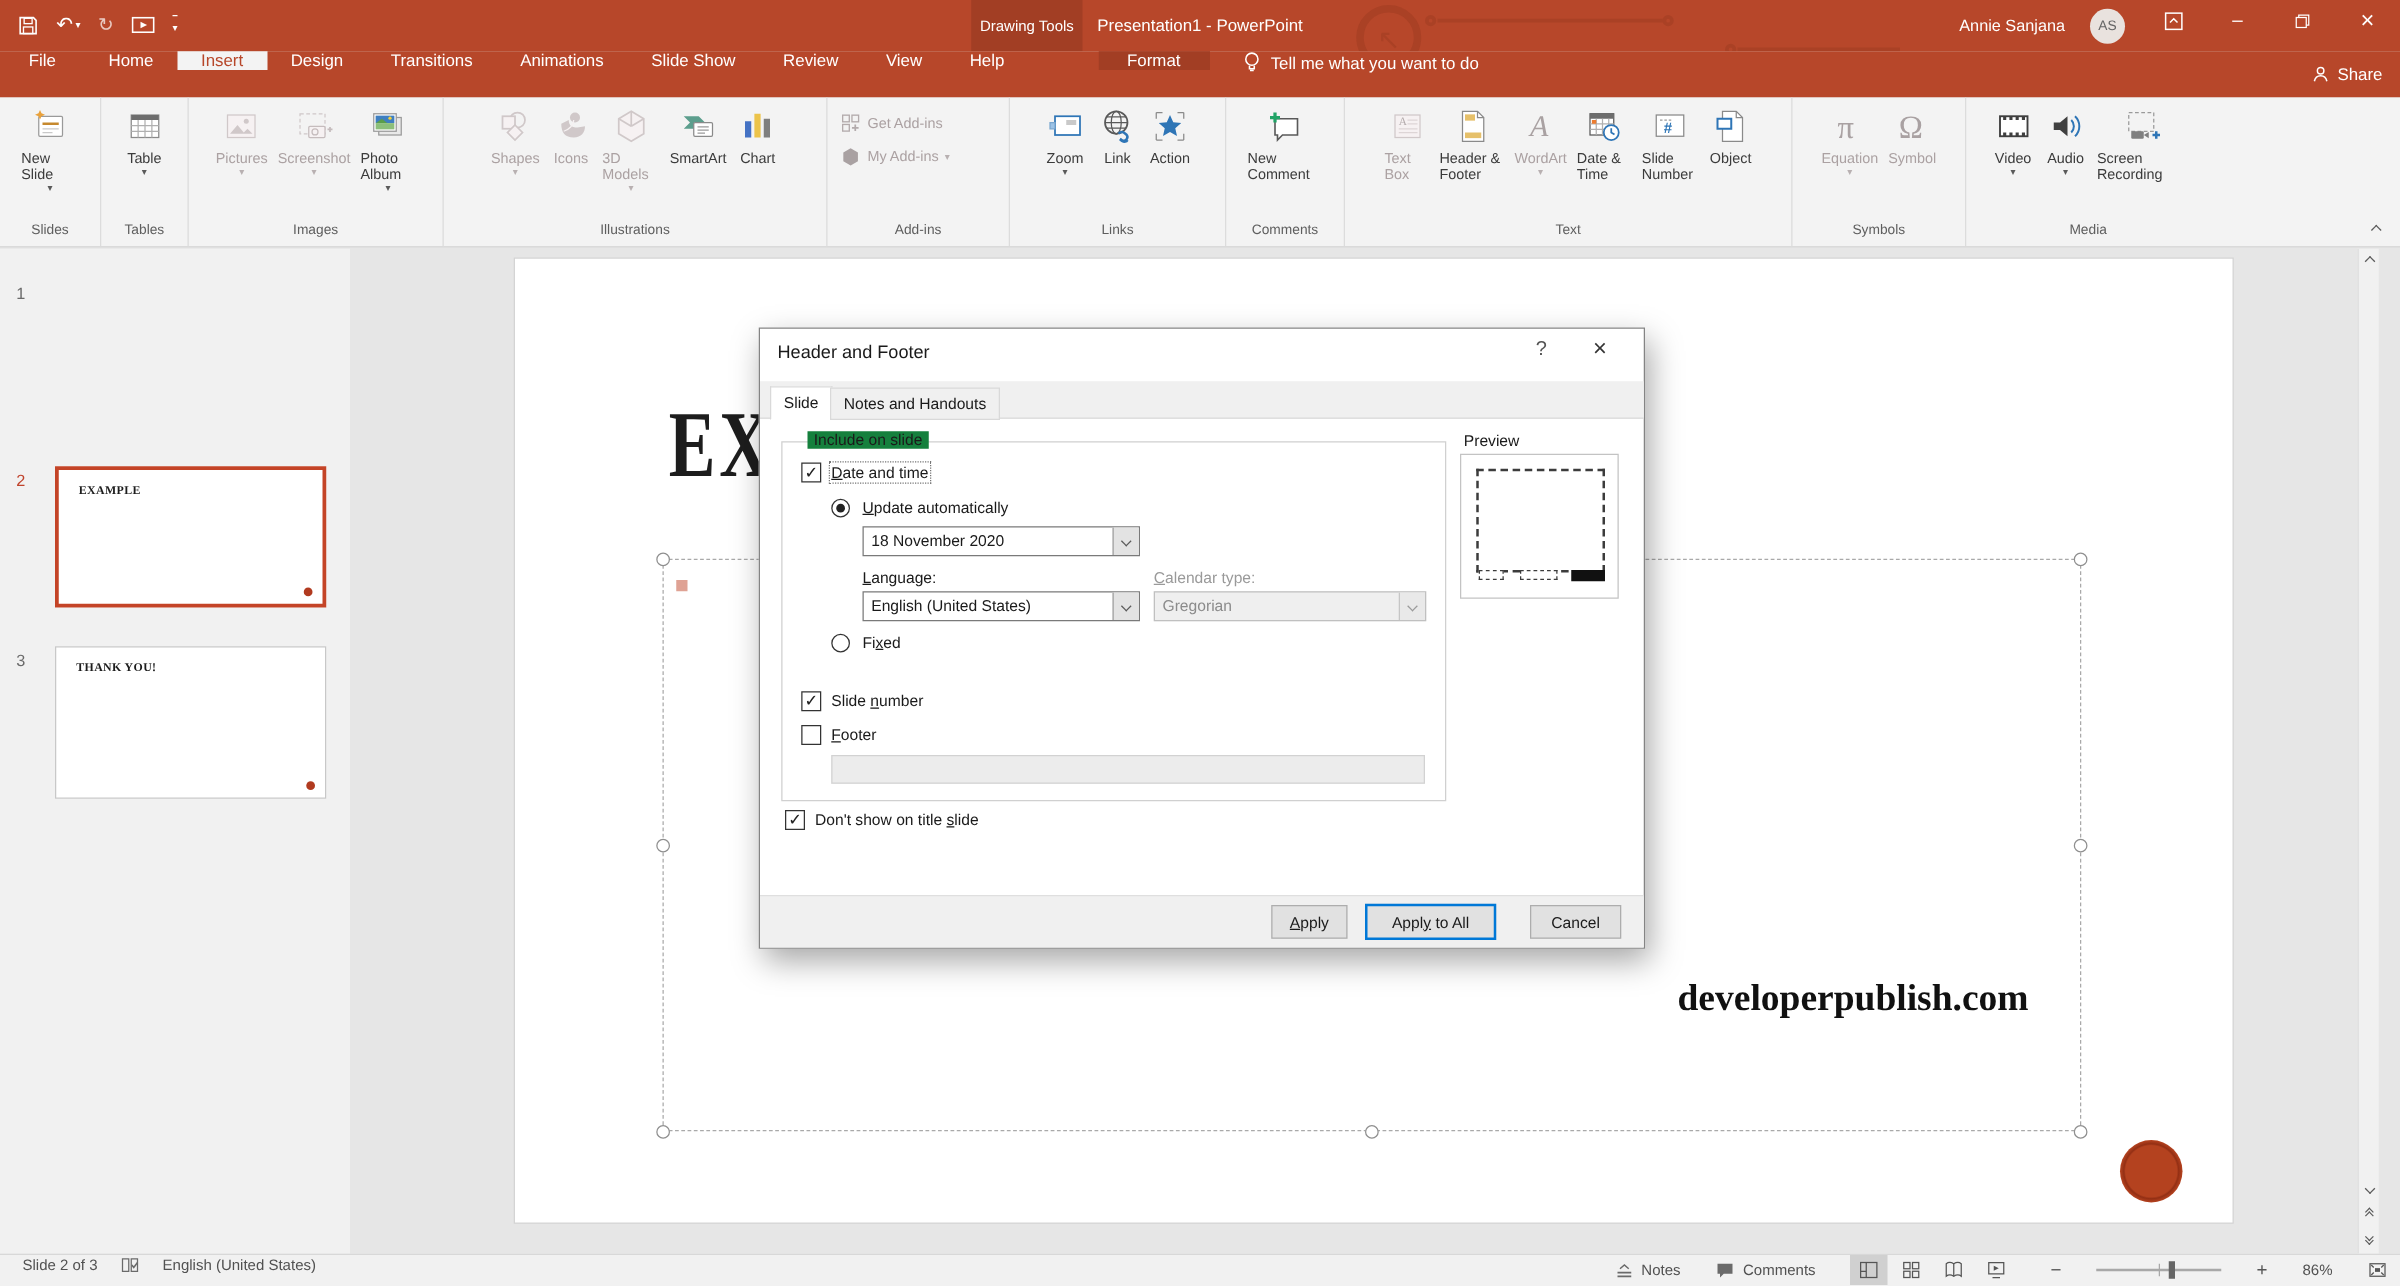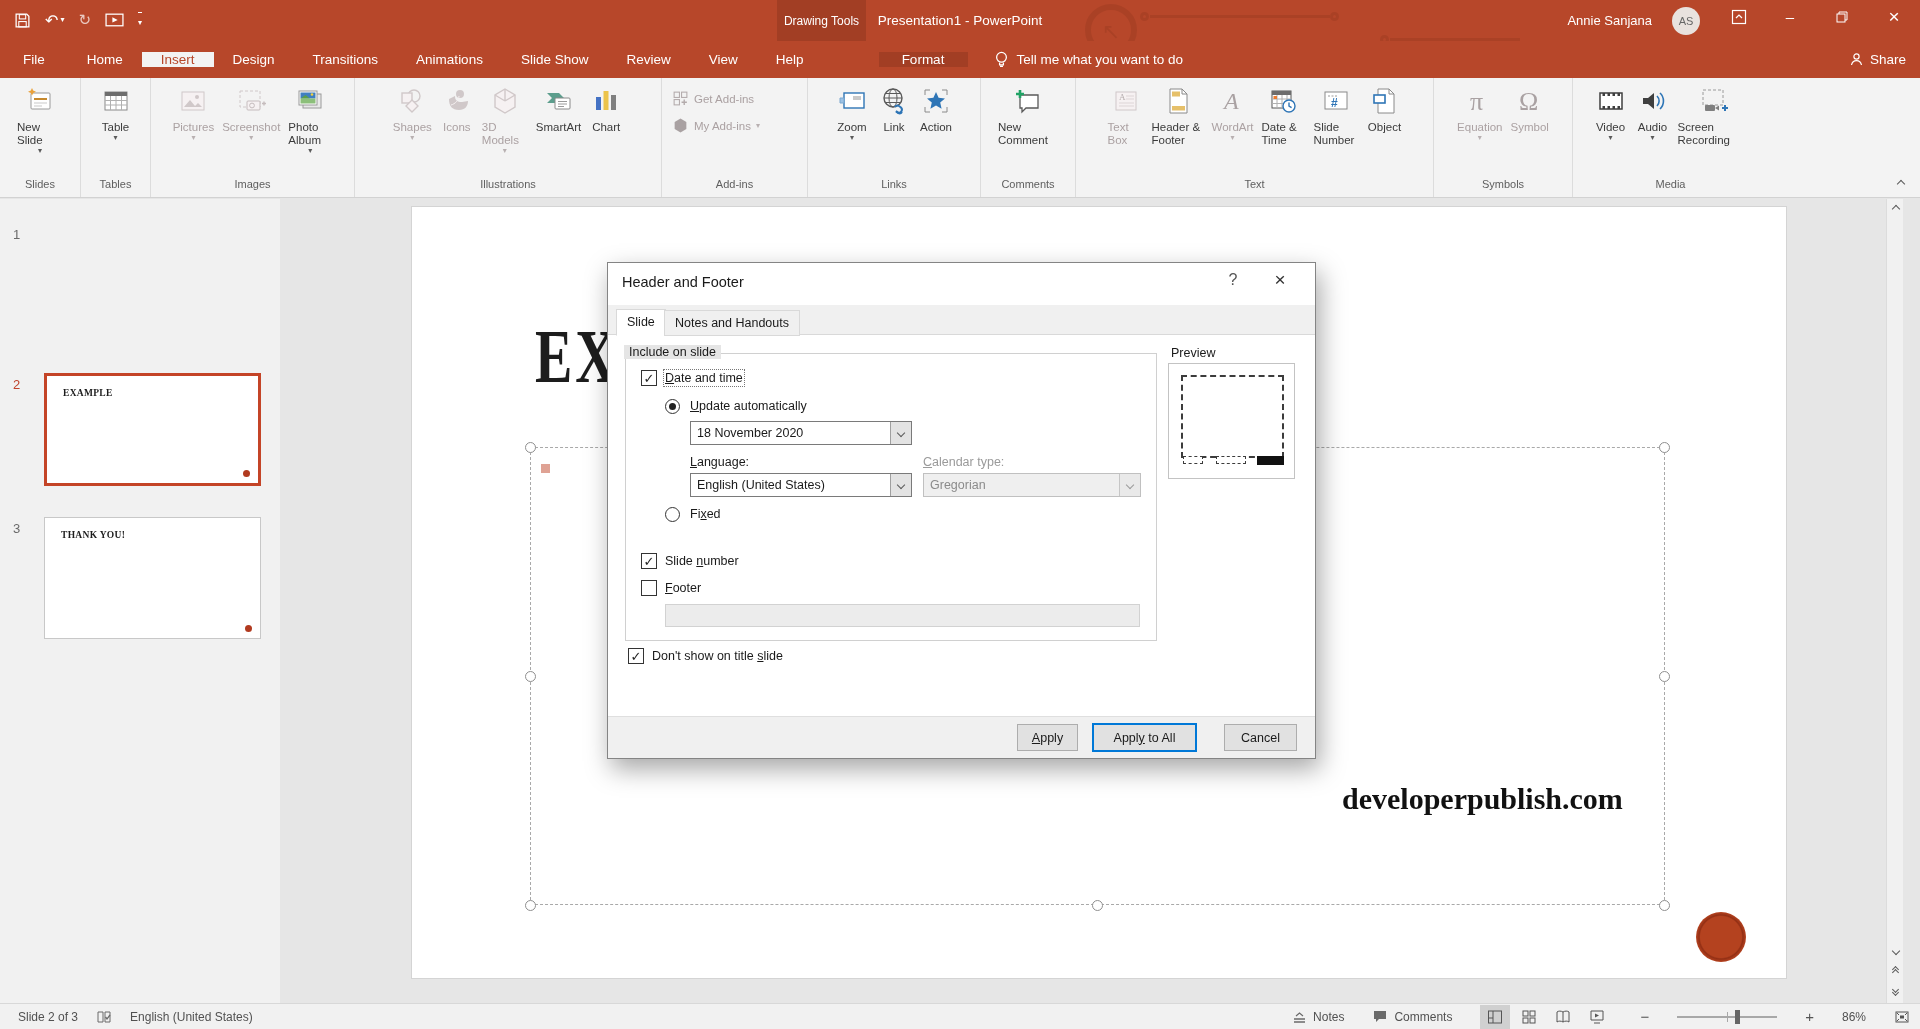--- a/index.html
+++ b/index.html
@@ -18,21 +18,21 @@
   .qat .qbtn{display:flex;align-items:center;gap:2px;cursor:pointer}
   .win-title{position:absolute;left:0;right:0;top:0;height:41px;display:flex;align-items:center;justify-content:center;font-size:13.5px;pointer-events:none}
   .ctx-top{position:absolute;left:777px;top:0;width:89px;height:41px;background:#A23E24;display:flex;align-items:center;justify-content:center;font-size:12px}
   .user-area{position:absolute;right:220px;top:0;height:41px;display:flex;align-items:center;gap:20px}
   .avatar{width:28px;height:28px;border-radius:50%;background:#e9e2de;color:#666;font-size:11px;display:flex;align-items:center;justify-content:center}
   .winctl{position:absolute;right:0;top:0;height:33px;display:flex}
   .winctl>div{width:52px;height:33px;display:flex;align-items:center;justify-content:center;font-size:15px;cursor:pointer}
   .ribbon-opts{position:absolute;right:168px;top:6px;width:26px;height:22px;display:flex;align-items:center;justify-content:center;cursor:pointer}
 
   
-  .tabbar{position:absolute;left:0;top:41px;width:1920px;height:37px;background:#B7472A;display:flex;align-items:center;color:#fff}
+  .tabbar{position:absolute;left:0;top:41px;width:1920px;height:37px;background:#B7472A;display:flex;align-items:flex-start;color:#fff}
   .tab{padding:0 19px;display:flex;align-items:center;font-size:13.5px;cursor:pointer}
   .tab.active{background:#f3f3f3;color:#B7472A}
   .tab.ctx{background:#A23E24;margin-left:167px;width:89px;justify-content:center}
   .tellme{display:flex;align-items:center;gap:8px;margin-left:26px;font-size:13.5px;cursor:pointer}
   .share{position:absolute;right:14px;top:0;height:37px;display:flex;align-items:center;gap:6px;font-size:13.5px;cursor:pointer}
 
   
   .ribbon{position:absolute;left:0;top:78px;width:1920px;height:120px;background:#f3f3f3;border-bottom:1px solid #d2d2d2;display:flex}
   .rgroup{height:100%;border-right:1px solid #dcdcdc;display:flex;flex-direction:column;position:relative;flex:none}
   .rbtns{flex:1;display:flex;align-items:flex-start;justify-content:center;padding-top:4px}
@@ -81,21 +81,21 @@
 
   
   .dialog{position:absolute;left:607px;top:262px;width:709px;height:497px;background:#fff;border:1px solid #848484;box-shadow:4px 10px 24px rgba(0,0,0,.35);font-size:12.5px;color:#1a1a1a}
   .dtitle{position:absolute;left:14px;top:11px;font-size:14.5px}
   .dhelp{position:absolute;left:610px;top:8px;width:30px;height:24px;text-align:center;font-size:16px;color:#555;cursor:pointer}
   .dclose{position:absolute;left:648px;top:2px;width:48px;height:30px;display:flex;align-items:center;justify-content:center;font-size:19px;color:#333;cursor:pointer}
   .dtabs{position:absolute;left:0;top:42px;width:707px;height:30px;background:#f0f0f0;border-bottom:1px solid #d9d9d9}
   .dtab{position:absolute;top:5px;height:26px;padding:0 10px;line-height:24px;background:#f0f0f0;border:1px solid #d9d9d9;cursor:pointer}
   .dtab.active{background:#fff;border-bottom:1px solid #fff;height:27px;top:4px}
   .gbox{position:absolute;left:17px;top:90px;width:532px;height:288px;border:1px solid #d0d0d0}
-  .glabel{position:absolute;left:16px;top:82px;background:#e5e5e5;padding:0 5px;color:#1a1a1a}
+  .glabel{position:absolute;left:38px;top:82px;background:#15803d;padding:0 5px;color:#1a1a1a}
   .cb{position:absolute;width:16px;height:16px;background:#fff;border:1px solid #333;display:flex;align-items:center;justify-content:center;font-size:13px;font-weight:bold;color:#222;cursor:pointer}
   .rd{position:absolute;width:15px;height:15px;background:#fff;border:1px solid #333;border-radius:50%;cursor:pointer}
   .rd.on::after{content:"";position:absolute;left:3px;top:3px;width:7px;height:7px;background:#222;border-radius:50%}
   .dlabel{position:absolute;cursor:default;white-space:nowrap}
   .u{text-decoration:underline}
   .focusrect{outline:1px dotted #777;outline-offset:1px}
   .combo{position:absolute;height:24px;background:#fff;border:1px solid #7a7a7a;display:flex;align-items:center;cursor:pointer}
   .combo .ctext{flex:1;padding:0 6px;white-space:nowrap;overflow:hidden}
   .combo .cbtn{width:21px;height:100%;background:#e3e3e3;border-left:1px solid #a0a0a0;display:flex;align-items:center;justify-content:center}
   .combo.dis{background:#efefef;border-color:#c0c0c0;color:#8b8b8b;cursor:default}
@@ -104,21 +104,21 @@
   .tfield{position:absolute;height:23px;background:#ececec;border:1px solid #d2d2d2;color:#8a8a8a;line-height:21px;padding:0 6px}
   .pvbox{position:absolute;left:560px;top:100px;width:127px;height:116px;background:#fff;border:1px solid #c3c3c3}
   .pvdash{position:absolute;left:12px;top:11px;width:103px;height:83px;border:2px dashed #3c3c3c}
   .pvmark{position:absolute;height:8px;border:1.5px dashed #3c3c3c;background:#fff}
   .pvsolid{position:absolute;height:9px;background:#111}
   .dfooter{position:absolute;left:0;top:453px;width:707px;height:42px;background:#f0f0f0;border-top:1px solid #dfdfdf}
   .dbtn{position:absolute;top:7px;height:27px;background:#e1e1e1;border:1px solid #adadad;display:flex;align-items:center;justify-content:center;cursor:pointer}
   .dbtn.focus{border:2px solid #0078d7;top:6px;height:29px}
 
   
-  .statusbar{position:absolute;left:0;top:1003px;width:1920px;height:26px;background:#f1f1f1;border-top:1px solid #d8d8d8;display:flex;align-items:center;color:#515151;font-size:12px}
+  .statusbar{position:absolute;left:0;top:1003px;width:1920px;height:26px;background:#f1f1f1;border-top:1px solid #d8d8d8;display:flex;align-items:flex-start;color:#515151;font-size:12px}
   .st-left{display:flex;align-items:center;gap:18px;padding-left:18px}
   .st-right{margin-left:auto;display:flex;align-items:center;gap:28px;padding-right:10px}
   .stitem{display:flex;align-items:center;gap:6px;cursor:pointer}
   .viewbtn{width:30px;height:24px;display:flex;align-items:center;justify-content:center;cursor:pointer}
   .viewbtn.active{background:#d0d0d0}
   .zoomtrack{position:relative;width:100px;height:2px;background:#a8a8a8}
   .zoomtick{position:absolute;left:50%;top:-4px;width:1px;height:10px;background:#a8a8a8}
   .zoomthumb{position:absolute;left:58%;top:-6px;width:5px;height:14px;background:#666;cursor:pointer}
 </style>
 </head>

